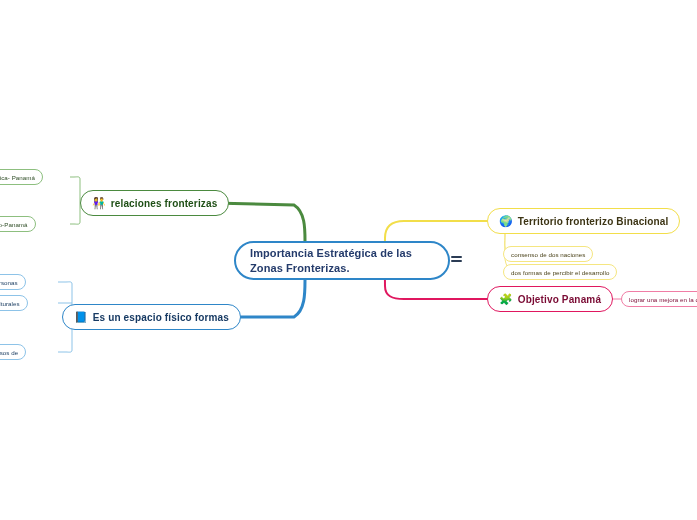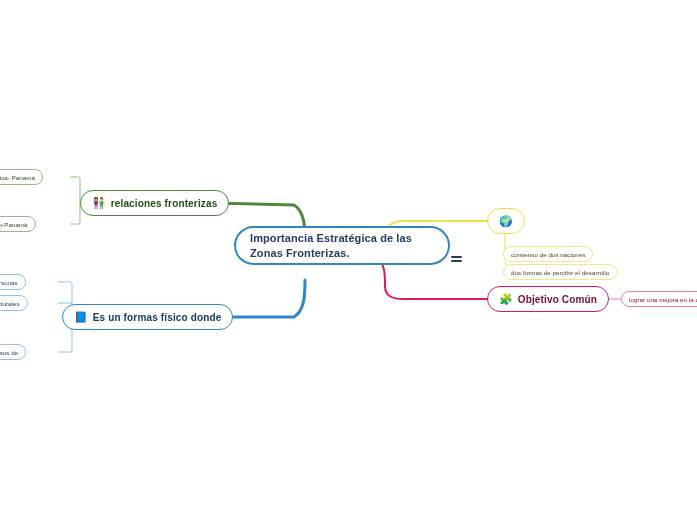--- a/index.html
+++ b/index.html
@@ -36,21 +36,21 @@
     align-items: center;
     gap: 5px;
     background: #ffffff;
     border-style: solid;
     white-space: nowrap;
   }
 
   
   .node.root {
     left: 234px;
-    top: 226px;
+    top: 241px;
     width: 216px;
     height: 39px;
     border-width: 2px;
     border-color: #2e86c8;
     border-radius: 20px;
     padding: 0 14px;
   }
   .node.root .label {
     font-size: 11px;
     font-weight: bold;
@@ -174,49 +174,50 @@
   <div class="node leaf l-green" style="left:-31px; top:169px;">
     <span class="label">Costa Rica- Panamá</span>
   </div>
 
   <div class="node leaf l-green" style="left:-31px; top:216px;">
     <span class="label">Colombo-Panamá</span>
   </div>
 
   <div class="node branch b-blue" style="left:62px; top:304px;">
     <span class="ico">📘</span>
-    <span class="label">Es un formas físico donde</span>
+    <span class="label">Es un espacio físico formas</span>
   </div>
 
   <div class="node leaf l-blue" style="left:-26px; top:274px;">
     <span class="label">las personas</span>
   </div>
 
   <div class="node leaf l-blue" style="left:-30px; top:295px;">
     <span class="label">socioculturales</span>
   </div>
 
   <div class="node leaf l-blue" style="left:-24px; top:344px;">
     <span class="label">procesos de</span>
   </div>
 
   <div class="node branch b-yellow" style="left:487px; top:208px;">
     <span class="ico">🌍</span>
+    <span class="label">Territorio fronterizo Binacional</span>
   </div>
 
   <div class="node leaf l-yellow" style="left:503px; top:246px;">
     <span class="label">consenso de dos naciones</span>
   </div>
 
   <div class="node leaf l-yellow" style="left:503px; top:264px;">
     <span class="label">dos formas de percibir el desarrollo</span>
   </div>
 
   <div class="node branch b-pink" style="left:487px; top:286px;">
     <span class="ico">🧩</span>
-    <span class="label">Objetivo Común</span>
+    <span class="label">Objetivo Panamá</span>
   </div>
 
   <div class="node leaf l-pink" style="left:621px; top:291px;">
     <span class="label">lograr una mejora en la c</span>
   </div>
 
 </div>
 
 </body></html>

